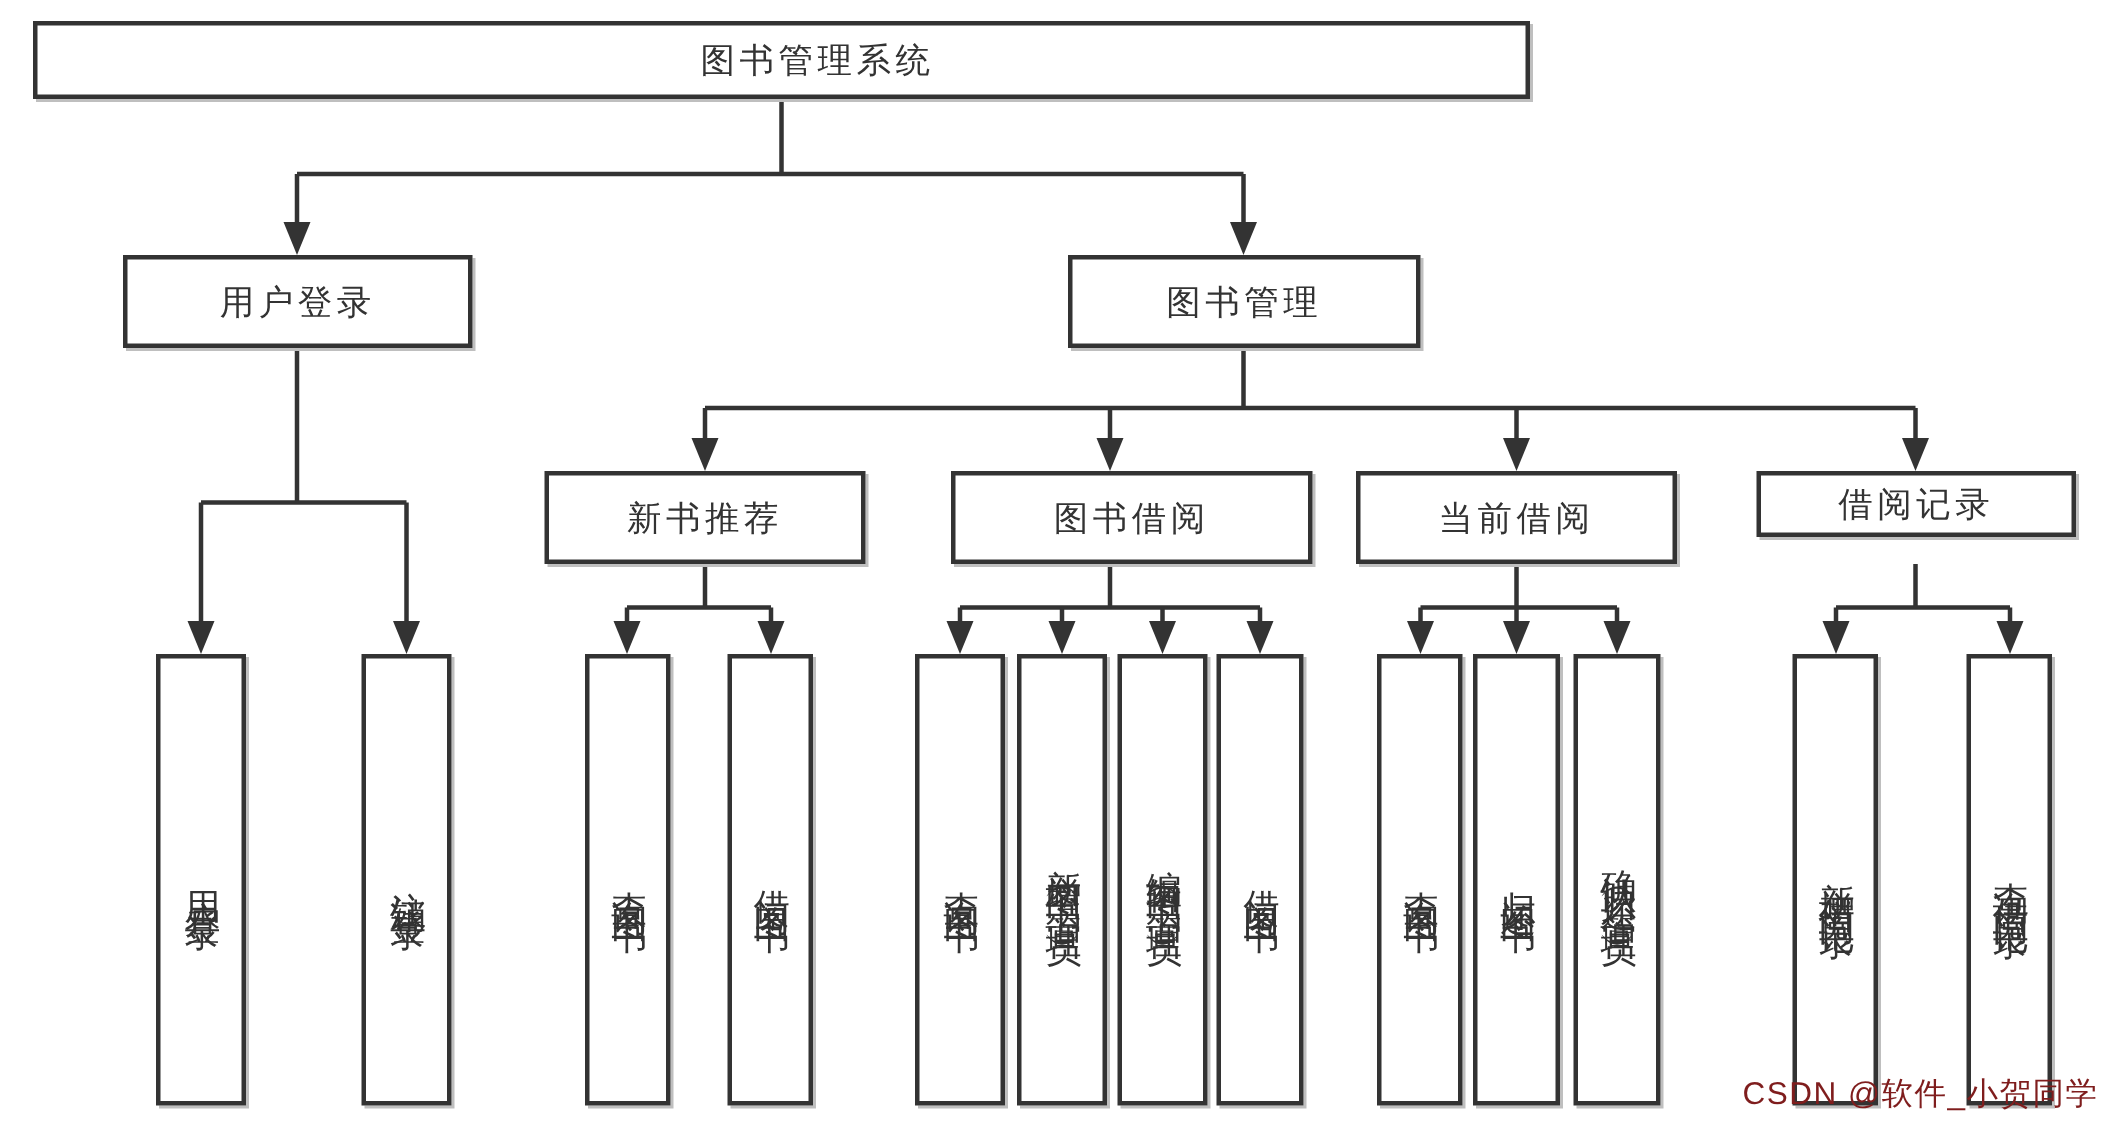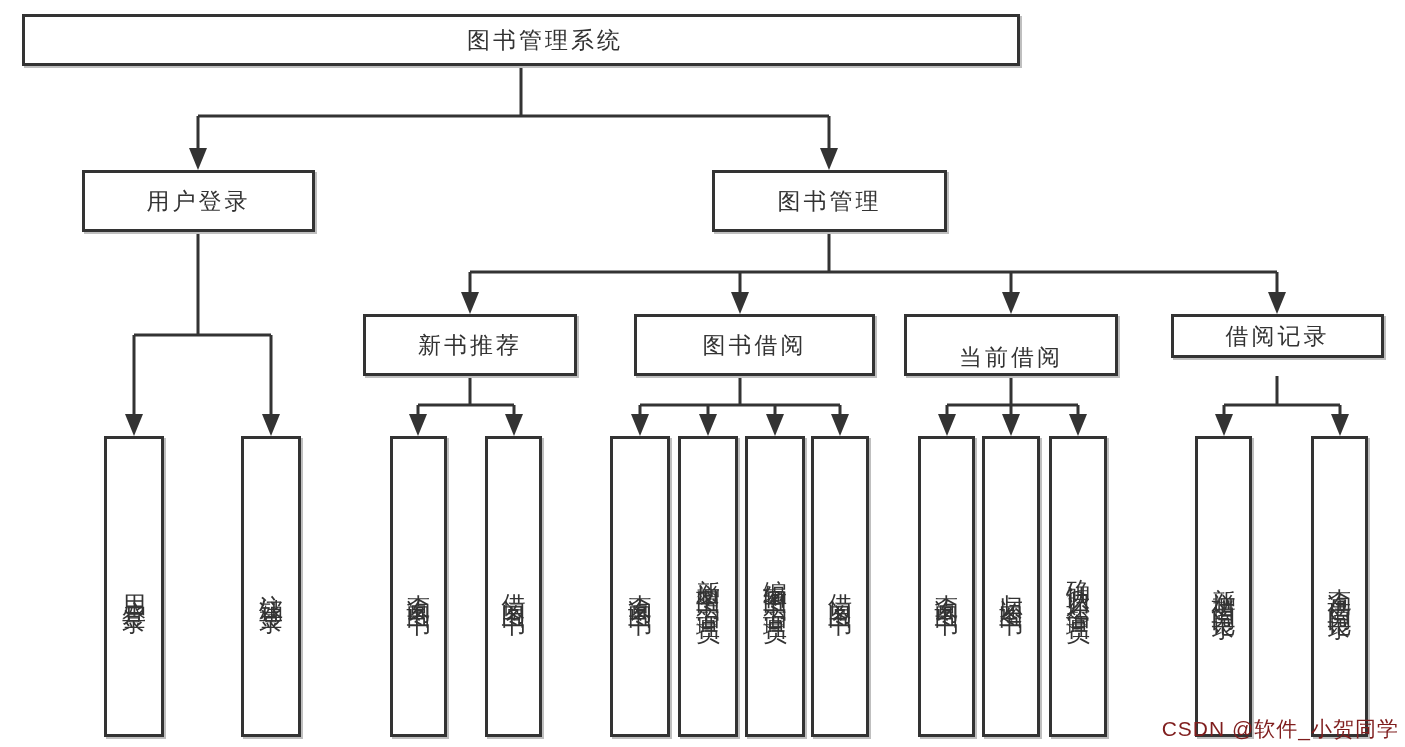--- a/index.html
+++ b/index.html
@@ -126,21 +126,21 @@
   <div class="node" style="left:712px; top:170px; width:235px; height:62px;">
     <span class="hlabel">图书管理</span>
   </div>
 
   <div class="node" style="left:363px; top:314px; width:214px; height:62px;">
     <span class="hlabel">新书推荐</span>
   </div>
   <div class="node" style="left:634px; top:314px; width:241px; height:62px;">
     <span class="hlabel">图书借阅</span>
   </div>
-  <div class="node" style="left:904px; top:314px; width:214px; height:62px;align-items:flex-end;">
+  <div class="node" style="left:904px; top:314px; width:214px; height:62px;">
     <span class="hlabel">当前借阅</span>
   </div>
   <div class="node" style="left:1171px; top:314px; width:213px; height:44px;">
     <span class="hlabel">借阅记录</span>
   </div>
 
   <div class="node leaf" style="left:104px; width:60px;">
     <span class="vtext">用户登录</span>
   </div>
   <div class="node leaf" style="left:241px; width:60px;">

